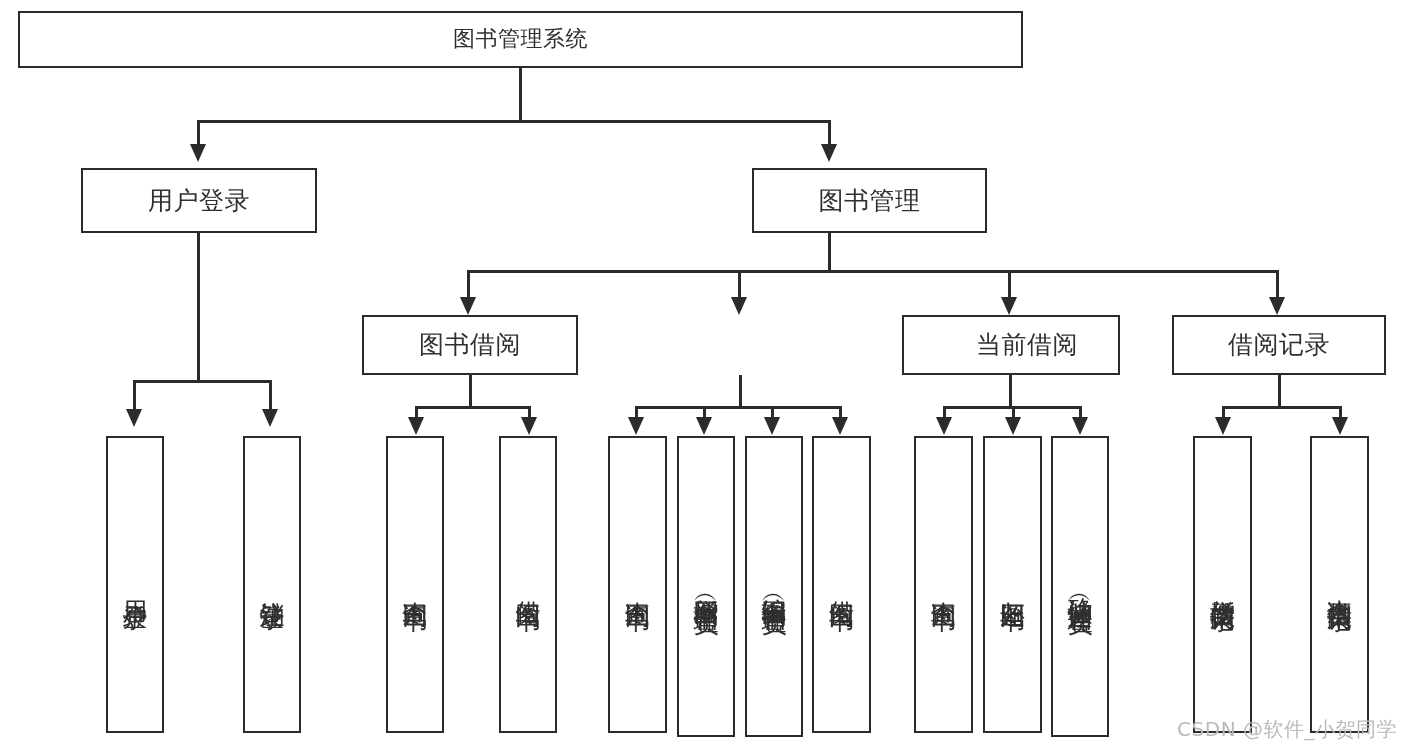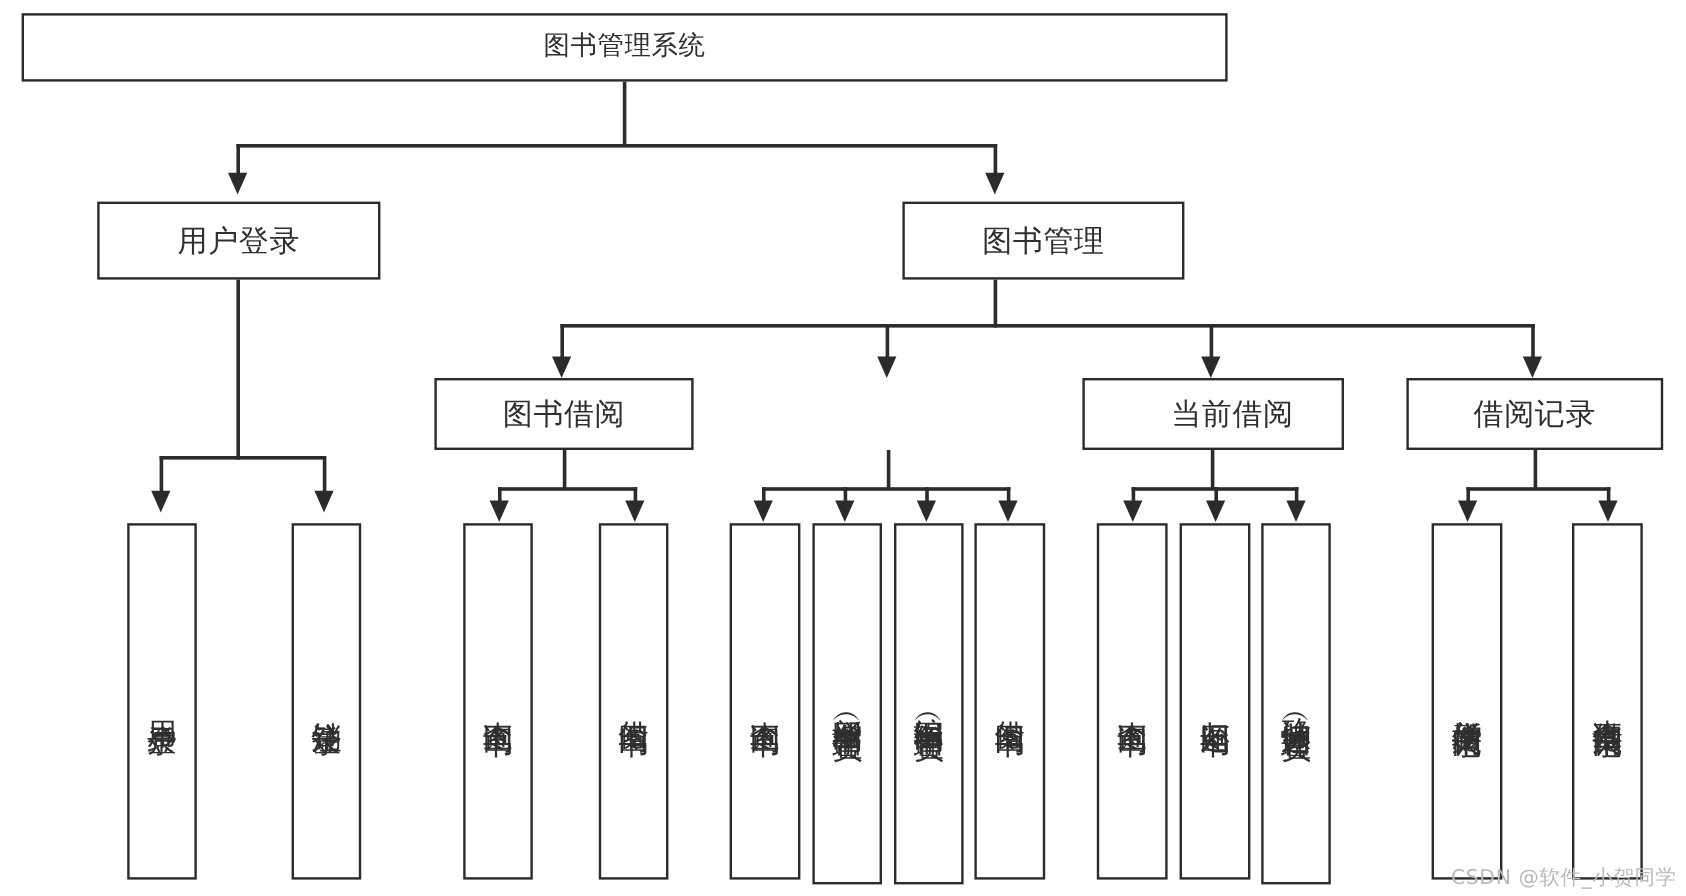--- a/index.html
+++ b/index.html
@@ -69,21 +69,21 @@
     height: 0;
     border-left: 8px solid transparent;
     border-right: 8px solid transparent;
     border-top: 18px solid #2b2b2b;
   }
   
   #watermark {
     position: absolute;
     right: 8px;
     bottom: 4px;
-    font-size: 17px;
+    font-size: 20px;
     color: #b9b9b9;
     letter-spacing: 0.5px;
     white-space: nowrap;
     font-family: "DejaVu Sans", "Liberation Sans", sans-serif;
   }
 </style>
 </head>
 <body>
 
 <div id="canvas">

